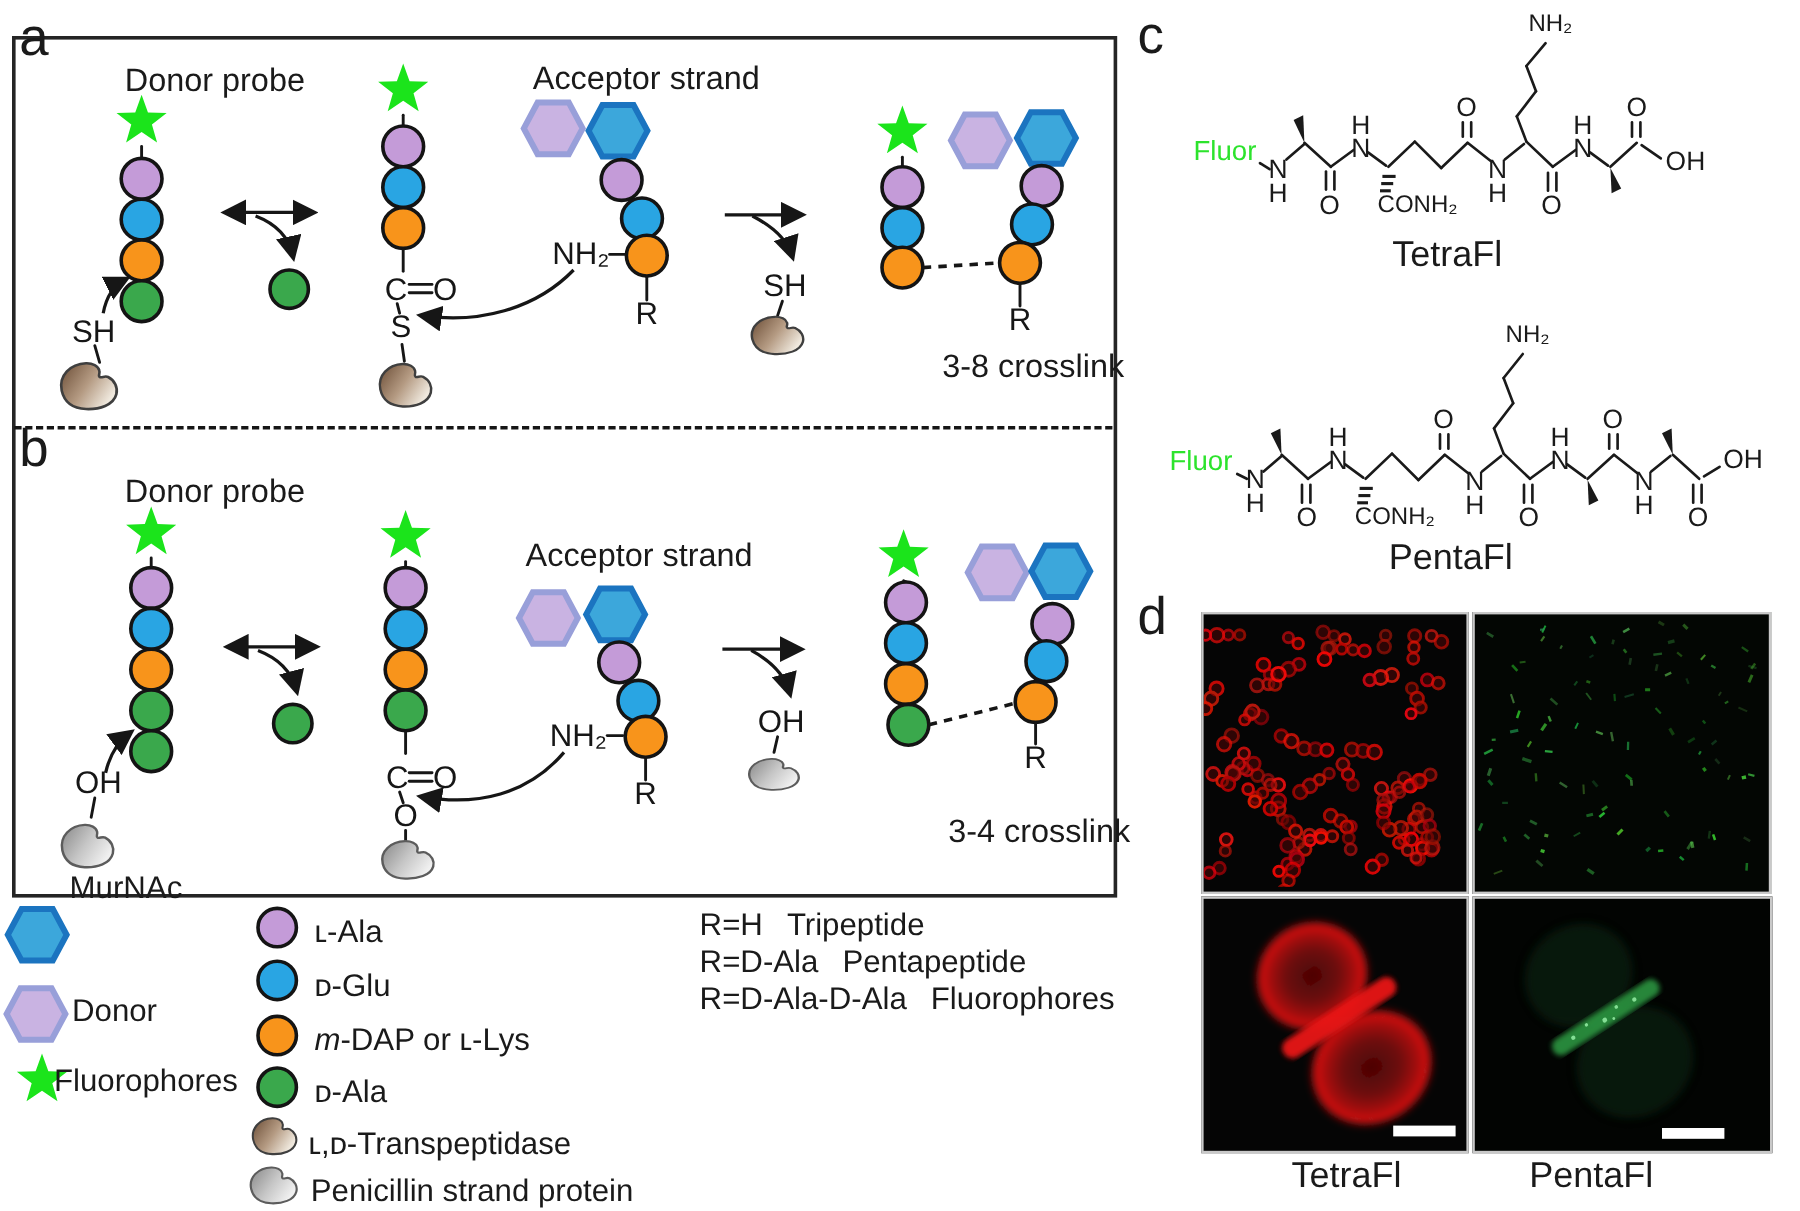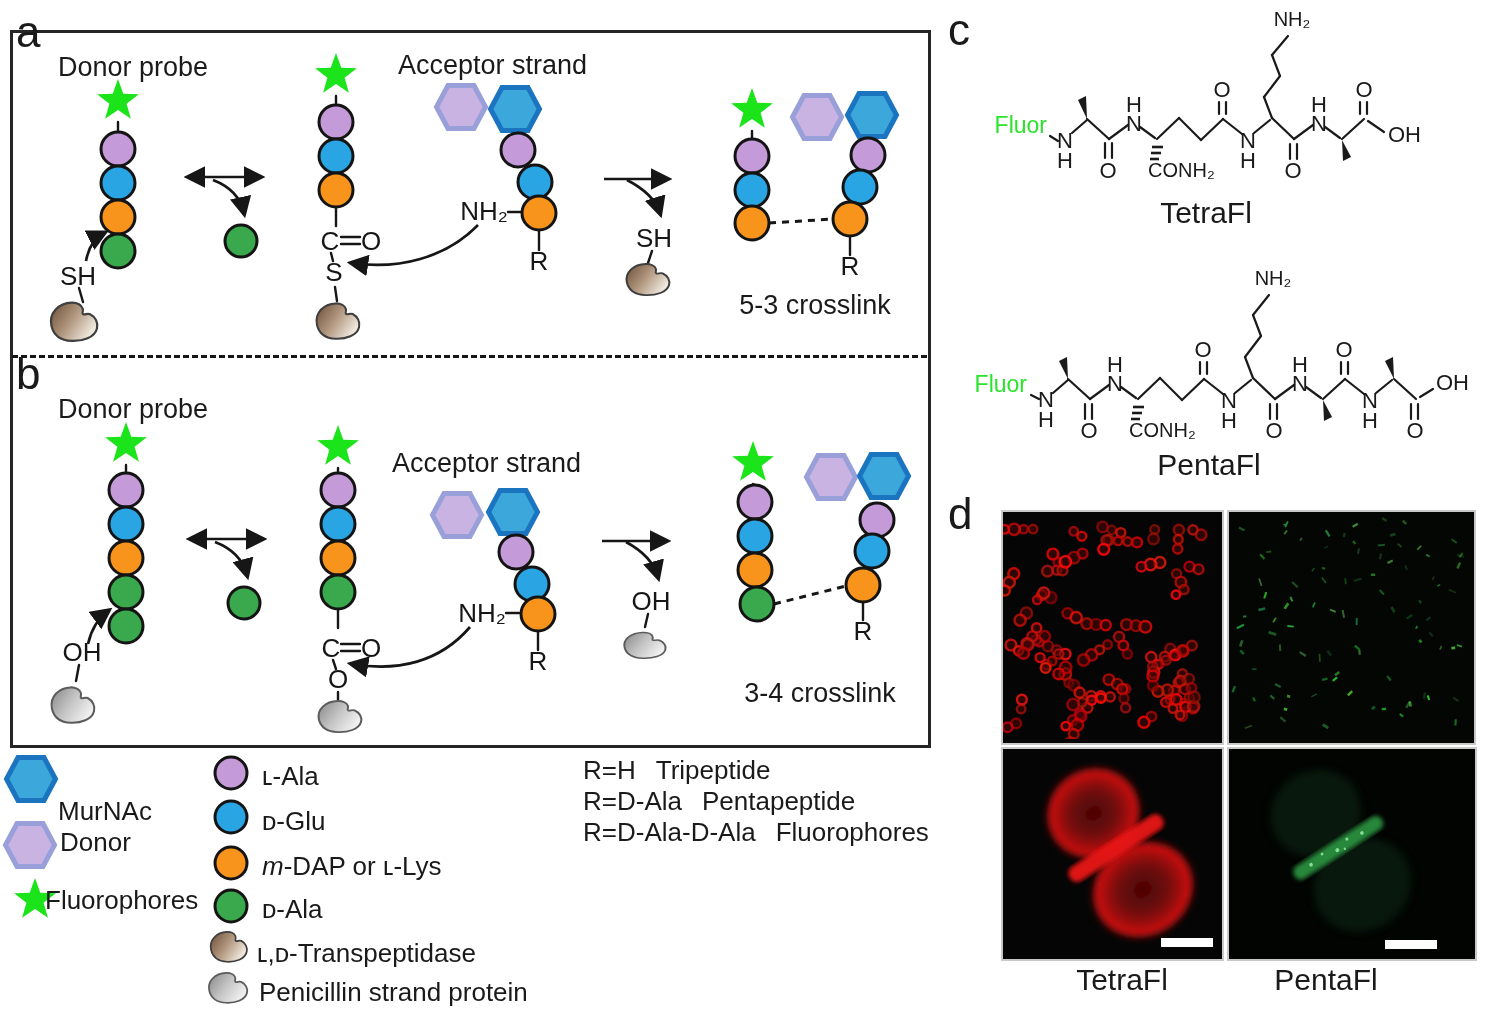--- a/index.html
+++ b/index.html
@@ -1,21 +1,21 @@
 <!DOCTYPE html>
 <html style="--circle-purple: #c49bd8; --circle-blue: #29a5e3; --circle-orange: #f8941b; --circle-green: #3aa84c; --star-green: #1be41b; --fluor-green: #2ce32c; --hex-blue-fill: #2b9fd8; --hex-blue-border: #1b74c0; --hex-purple-fill: #bfa6dd; --hex-purple-border: #989fd9; --blob-brown-dark: #6a4c35; --blob-brown-light: #efe8dd; --blob-gray-dark: #878787; --blob-gray-light: #f0f0f0; --red-stain: #d31414; --green-stain: #2f9e45;"><head>
 <meta charset="utf-8">
 <style>
   html,body{margin:0;padding:0;}
   body{
     width:1500px;height:1009px;position:relative;background:#fff;
     font-family:"Liberation Sans","DejaVu Sans",sans-serif;color:#1a1a1a;overflow:hidden;
   }
   .abs{position:absolute;}
-  .cap{font-size:27px;white-space:nowrap;}
+  .cap{font-size:27px;white-space:nowrap;margin-left:46px;}
   .panel-letter{font-size:44px;line-height:1;}
   .legend-label{font-size:26px;white-space:nowrap;}
   .rline{font-size:26px;white-space:nowrap;}
   .rname{margin-left:20px;}
   .center{text-align:center;}
   .it{font-style:italic;}
   
   .ab-box{left:10px;top:30px;width:915px;height:712px;border:3px solid #252525;background:transparent;}
   .divider{left:12px;top:355px;width:915px;height:0;border-top:3px dashed #161616;}
   
@@ -350,34 +350,34 @@
     <line class="bondc" x1="1418" y1="404" x2="1418" y2="419"></line>
     <text class="atom-c" x="1415" y="438" text-anchor="middle">O</text>
     <line class="bondc" x1="1420" y1="397" x2="1433" y2="389"></line>
     <text class="atom-c" x="1436" y="390" text-anchor="start">OH</text>
   </g>
 </svg>
 
 <div class="abs panel-letter" style="left:16px;top:10px">a</div>
 <div class="abs cap" style="left:58px;top:52px">Donor probe</div>
 <div class="abs cap" style="left:398px;top:50px">Acceptor strand</div>
-<div class="abs cap center" style="left:726px;top:290px;width:178px">5-3 crosslink</div>
+<div class="abs cap center" style="left:726px;top:290px;width:178px">3-8 crosslink</div>
 
 <div class="abs panel-letter" style="left:16px;top:352px">b</div>
 <div class="abs cap" style="left:58px;top:394px">Donor probe</div>
 <div class="abs cap" style="left:392px;top:448px">Acceptor strand</div>
 <div class="abs cap center" style="left:731px;top:678px;width:178px">3-4 crosslink</div>
 
 <div class="abs panel-letter" style="left:948px;top:8px">c</div>
 <div class="abs structure-name center" style="left:1145px;top:196px;width:122px">TetraFl</div>
 <div class="abs structure-name center" style="left:1148px;top:448px;width:122px">PentaFl</div>
 
 <div class="abs panel-letter" style="left:948px;top:492px">d</div>
 
-<div class="abs legend-label" style="left:58px;top:796px">MurNAc</div>
+<div class="abs legend-label" style="left:58px;top:724px">MurNAc</div>
 <div class="abs legend-label" style="left:60px;top:827px">Donor</div>
 <div class="abs legend-label" style="left:45px;top:885px">Fluorophores</div>
 <div class="abs legend-label" style="left:262px;top:761px">ʟ-Ala</div>
 <div class="abs legend-label" style="left:262px;top:806px">ᴅ-Glu</div>
 <div class="abs legend-label" style="left:262px;top:851px"><span class="it">m</span><span>-DAP or ʟ-Lys</span></div>
 <div class="abs legend-label" style="left:262px;top:894px">ᴅ-Ala</div>
 <div class="abs legend-label" style="left:257px;top:938px">ʟ,ᴅ-Transpeptidase</div>
 <div class="abs legend-label" style="left:259px;top:977px">Penicillin strand protein</div>
 
 <div class="abs rline" style="left:583px;top:755px"><span>R=H</span><span class="rname">Tripeptide</span></div>

